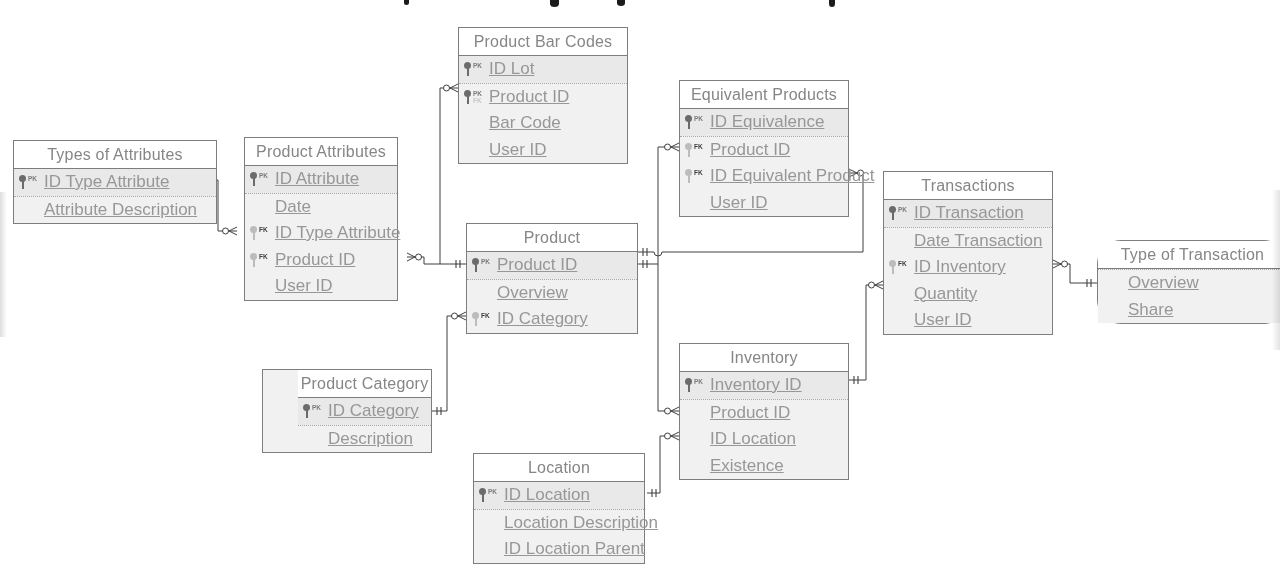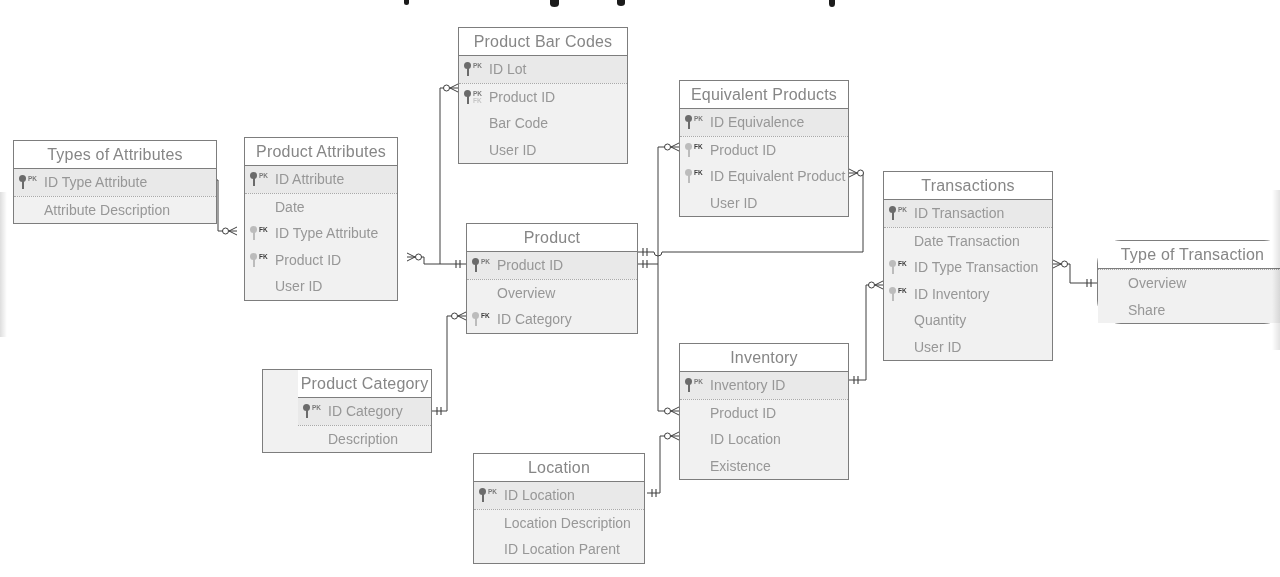--- a/index.html
+++ b/index.html
@@ -27,21 +27,21 @@
   }
   .field-row{
     position:relative;height:26.5px;line-height:26.5px;
     background:var(--row-bg,#f1f1f1);
     white-space:nowrap;
   }
   .field-row.pk-section{background:var(--pk-row-bg,#e9e9e9);}
   .field-row.after-pk{border-top:1px dotted #a9a9a9;}
   .field-label{
     display:inline-block;margin-left:30px;
-    font-size:14px;color:var(--field-color,#979797);
+    font-size:17px;color:var(--field-color,#979797);text-decoration:underline;
   }
   .key{
     position:absolute;left:5px;top:50%;transform:translateY(-50%);
     display:flex;align-items:flex-start;height:14px;
   }
   .key-glyph{display:inline-block;width:8px;height:14px;position:relative;margin-right:1px;}
   .key-glyph::before{
     content:"";position:absolute;top:0;left:0;width:7px;height:7px;
     border-radius:50%;background:var(--k,#686868);
   }
@@ -273,26 +273,20 @@
               <b class="key-tag">PK</b>
             </span><span class="field-label">ID Transaction</span>
   </div>
           <div class="field-row after-pk">
     <span class="field-label">Date Transaction</span>
   </div>
           <div class="field-row">
     <span class="key fk">
               <i class="key-glyph"></i>
               <b class="key-tag">FK</b>
-            </span><span class="field-label">ID Type Transaction</span>
-  </div>
-          <div class="field-row">
-    <span class="key fk">
-              <i class="key-glyph"></i>
-              <b class="key-tag">FK</b>
             </span><span class="field-label">ID Inventory</span>
   </div>
           <div class="field-row">
     <span class="field-label">Quantity</span>
   </div>
           <div class="field-row">
     <span class="field-label">User ID</span>
   </div>
         </div>
   </div>

